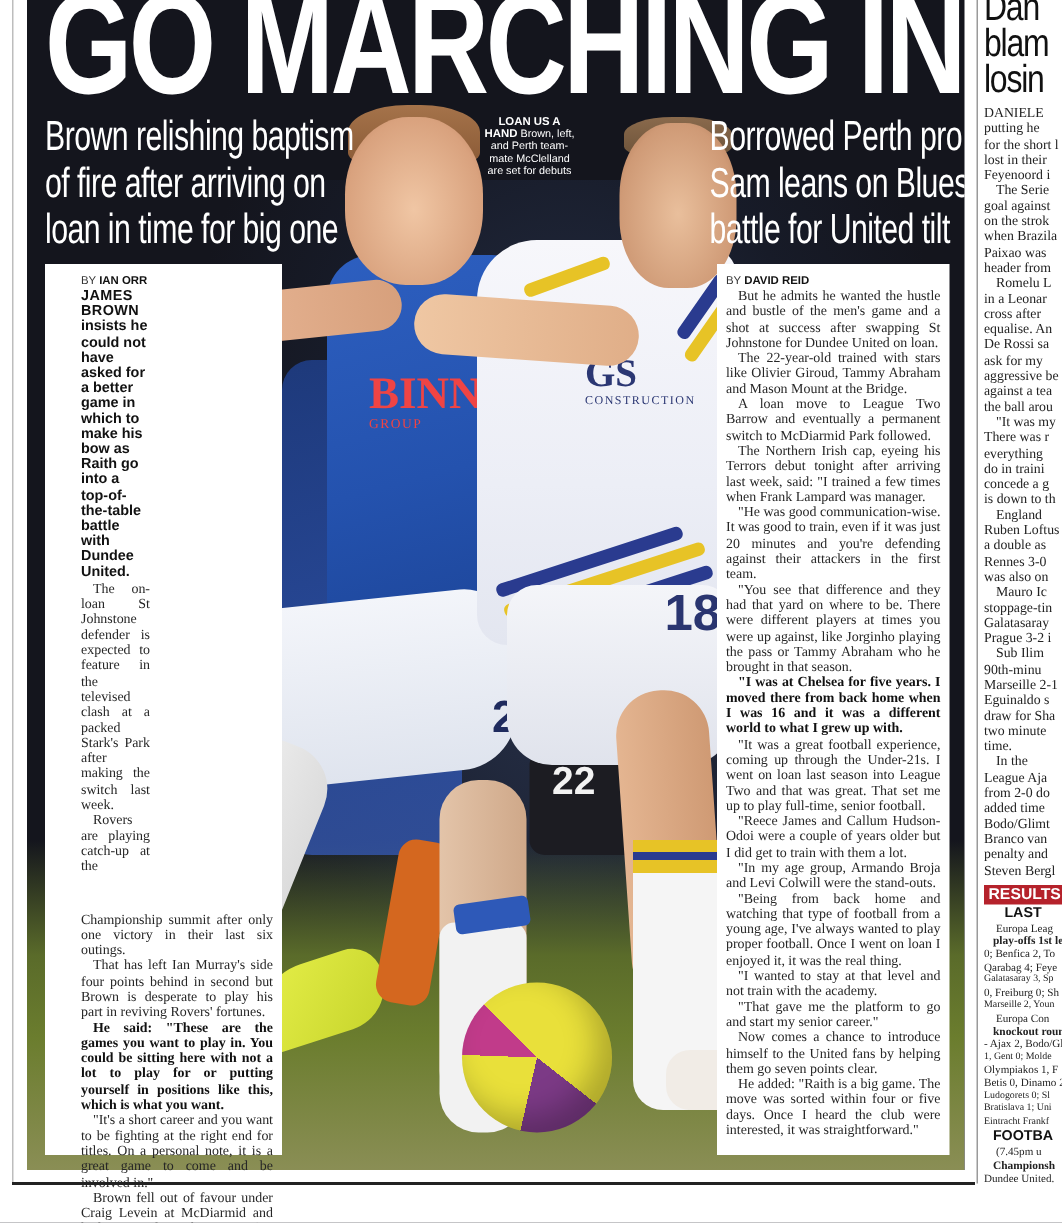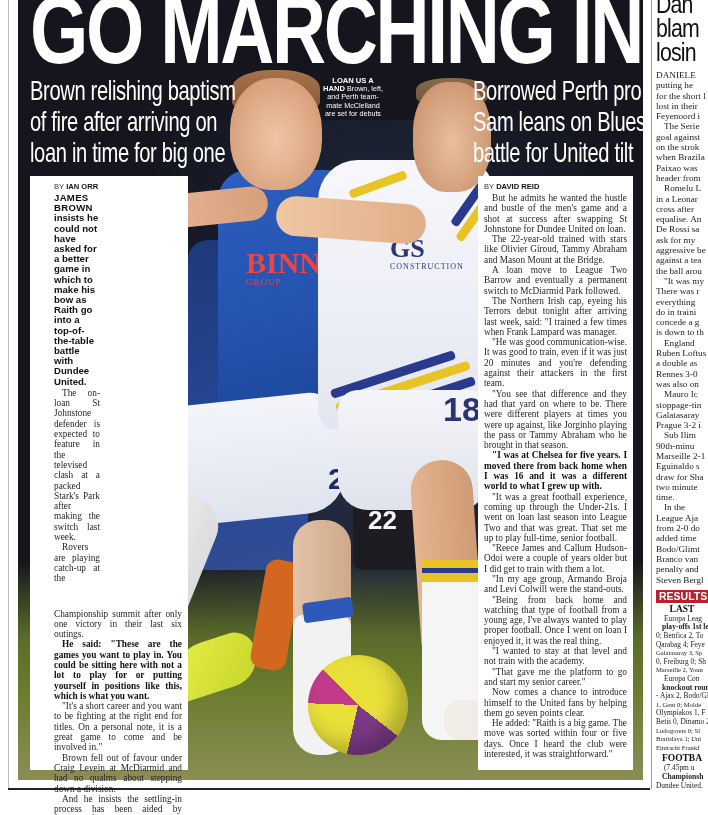--- a/index.html
+++ b/index.html
@@ -124,21 +124,21 @@
 
   
   .side { position:absolute; left:656px; top:0; width:52px; height:789px; overflow:hidden; }
   .side-head { font-family:"Liberation Sans", sans-serif; font-size:26px; line-height:24px; color:#111; letter-spacing:-1px; white-space:nowrap;
     transform: scaleX(0.82); transform-origin:left top; margin-top:-8px; }
   .side-text { font-family:"Liberation Serif", serif; font-size:9.2px; line-height:10.3px; color:#222; margin-top:6px; white-space:nowrap; }
   .side-text .l { display:block; }
   .side-text .ind { padding-left:8px; }
   .results-bar { margin-top:5px; background:#b5222b; color:#fff; font-family:"Liberation Sans", sans-serif; font-weight:bold; font-size:10.5px; line-height:13px; padding-left:3px; white-space:nowrap; }
   .results { font-family:"Liberation Serif", serif; font-size:7.4px; line-height:8.6px; color:#222; white-space:nowrap; }
-  .results .hd { font-family:Liberation Serif, serif; font-weight:bold; font-size:9.5px; line-height:12px; text-align:center; color:#111; }
+  .results .hd { font-family:Liberation Sans, sans-serif; font-weight:bold; font-size:9.5px; line-height:12px; text-align:center; color:#111; }
   .results .sub { font-weight:bold; padding-left:6px; font-size:7.6px; }
   .results .sm { font-size:6.6px; }
 </style>
 </head>
 <body>
 
 <div class="page-rule-left"></div>
 <div class="col-divider"></div>
 
 <div class="panel">
@@ -212,20 +212,21 @@
   </div>
 </div>
 
 <div class="article article-left">
   <div class="float-carve-top"></div>
   <div class="float-carve"></div>
   <div class="byline"><span>BY</span> <b>IAN ORR</b></div>
   <div class="intro"><span class="caps">JAMES BROWN</span> <span>insists he could not have asked for a better game in which to make his bow as Raith go into a top-of-the-table battle with Dundee United.</span></div>
   <p class="para">The on-loan St Johnstone defender is expected to feature in the televised clash at a packed Stark's Park after making the switch last week.</p>
   <p class="para">Rovers are playing catch-up at the Championship summit after only one victory in their last six outings.</p>
+  <p class="para">That has left Ian Murray's side four points behind in second but Brown is desperate to play his part in reviving Rovers' fortunes.</p>
   <p class="para bold">He said: "These are the games you want to play in. You could be sitting here with not a lot to play for or putting yourself in positions like this, which is what you want.</p>
   <p class="para">"It's a short career and you want to be fighting at the right end for titles. On a personal note, it is a great game to come and be involved in."</p>
   <p class="para">Brown fell out of favour under Craig Levein at McDiarmid and had no qualms about stepping down a division.</p>
   <p class="para">And he insists the settling-in process has been aided by familiar faces in the dressing room.</p>
   <p class="para">He added: "Zak Rudden was with us at St Johnstone, I know him and Shaun Byrne.</p>
 
 </div>
 
 <div class="article article-right">
   <div class="byline"><span>BY</span> <b>DAVID REID</b></div>

